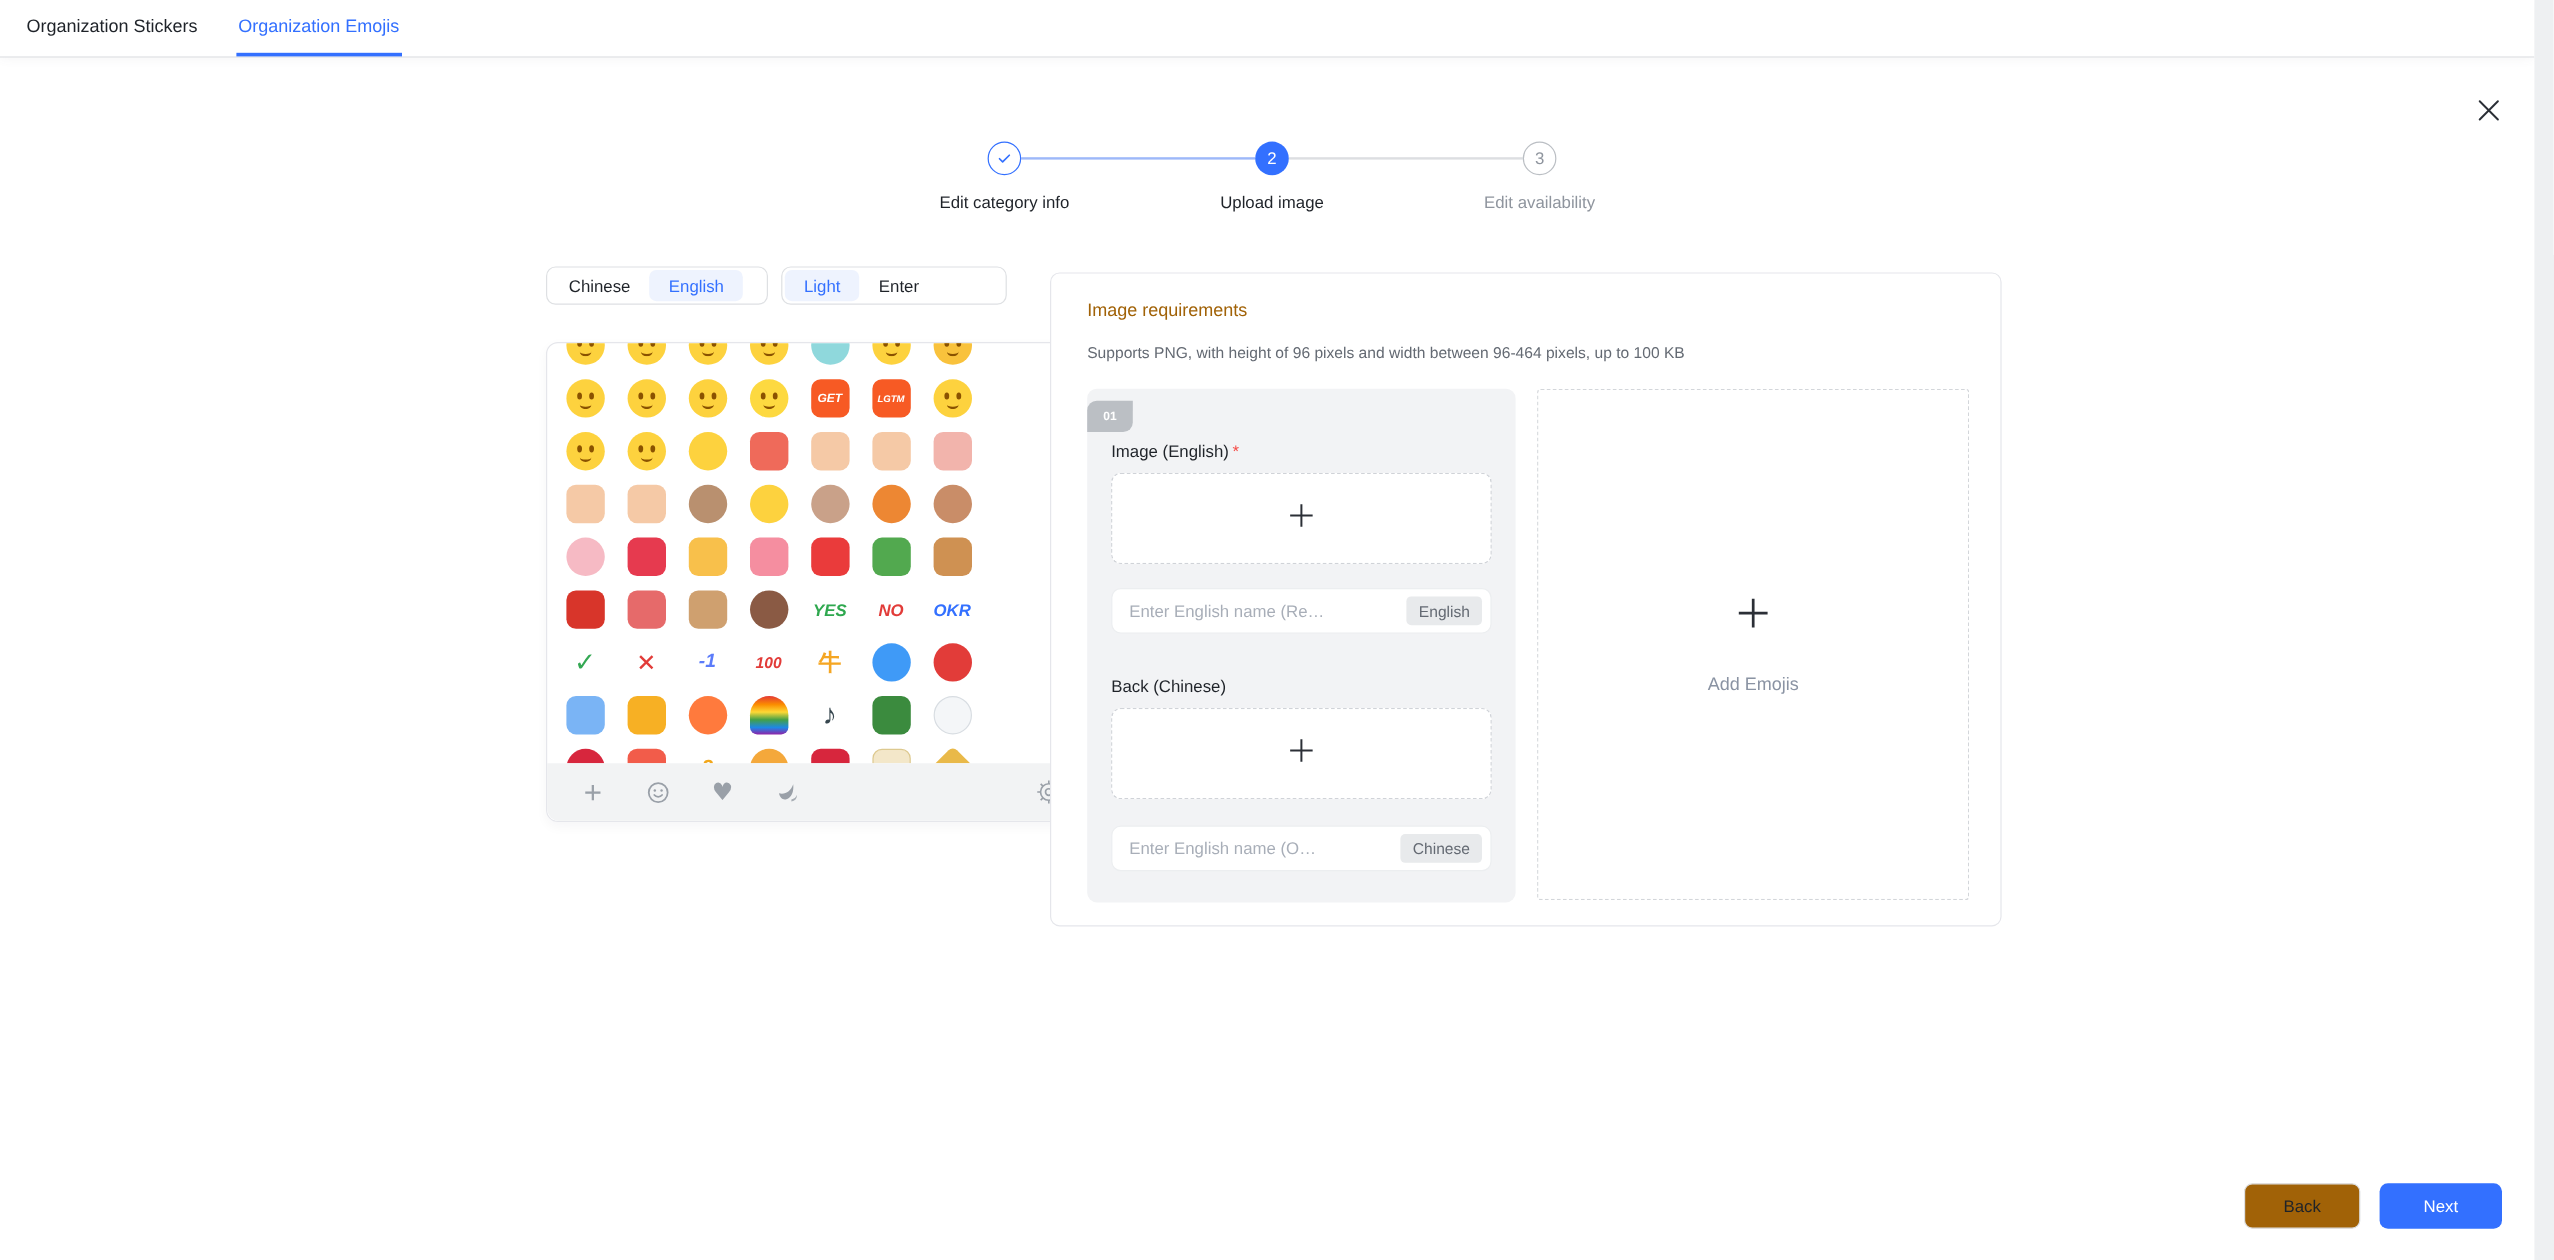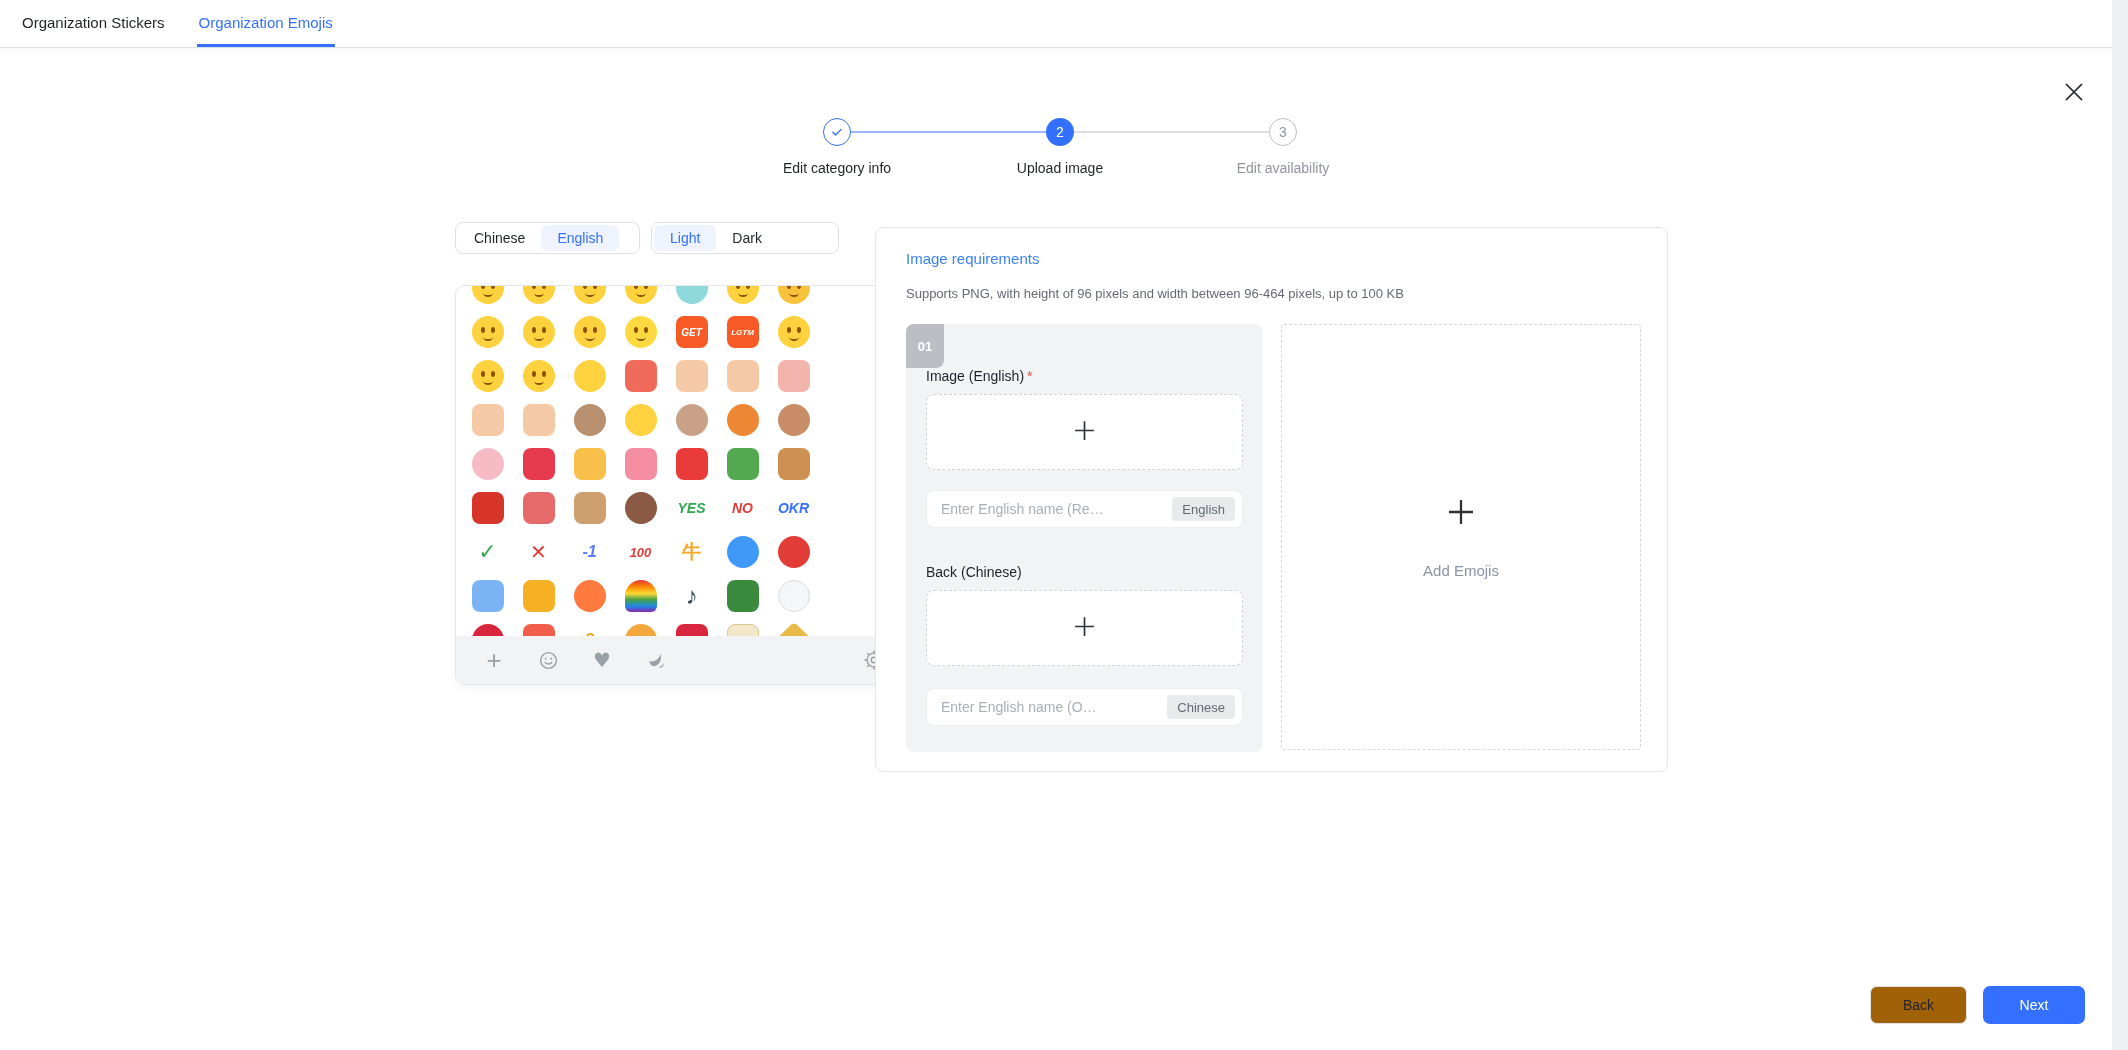--- a/index.html
+++ b/index.html
@@ -73,26 +73,26 @@
     border-radius:0 0 10px 10px; display:flex; align-items:center; padding:0 26px; gap:30px; }
   .picker-toolbar .tb-icon { display:flex; align-items:center; justify-content:center;
     width:24px; height:24px; color:#9aa0a8; cursor:pointer; }
   .tb-plus { font-size:26px; font-weight:400; line-height:22px; }
   .tb-heart { font-size:20px; font-family:"DejaVu Sans",sans-serif; }
   .tb-gear { margin-left:auto; }
 
   
   .req-panel { position:absolute; left:875px; top:227px; width:793px; height:545px;
     border:1px solid #e5e6eb; border-radius:8px; background:#fff; }
-  .req-title { position:absolute; left:30px; top:22px; font-size:15px; color:#3b82f6; }
+  .req-title { position:absolute; left:30px; top:22px; font-size:15px; color:#a16207; }
   .req-subtitle { position:absolute; left:30px; top:58px; font-size:13px; color:#646a73; }
   .item-card { position:absolute; left:30px; top:96px; width:357px; height:428px;
     background:#f2f3f5; border-radius:8px; }
-  .item-badge { position:absolute; left:0; top:0; width:38px; height:44px; background:#bbbfc4;
-    color:#fff; font-size:13px; font-weight:700; display:flex; align-items:center;
+  .item-badge { position:absolute; left:0; top:10px; width:38px; height:26px; background:#bbbfc4;
+    color:#fff; font-size:10px; font-weight:700; display:flex; align-items:center;
     justify-content:center; border-radius:8px 0 8px 0; }
   .field-label { position:absolute; left:20px; font-size:14px; color:#1f2329; }
   .req-mark { color:#f54a45; margin-left:3px; }
   .upload-box { position:absolute; left:20px; width:317px; height:76px; background:#fff;
     border:1px dashed #d0d3d8; border-radius:8px; display:flex; align-items:center;
     justify-content:center; cursor:pointer; }
   .name-input { position:absolute; left:20px; width:317px; height:38px; }
   .name-input input { width:100%; height:100%; border:1px solid #eceef0; border-radius:8px;
     background:#fff; padding:0 86px 0 14px; font-size:14px; color:#1f2329; outline:none;
     font-family:"Liberation Sans","DejaVu Sans",sans-serif; }
@@ -155,21 +155,21 @@
         <div class="lbl">Edit availability</div>
       </div>
     </div>
 
   <div class="toggle-group" id="lang-toggle">
       <div class="opt">Chinese</div>
       <div class="opt sel">English</div>
     </div>
   <div class="toggle-group" id="theme-toggle">
       <div class="opt sel">Light</div>
-      <div class="opt">Dark</div>
+      <div class="opt">Enter</div>
     </div>
 
   <div class="picker">
     <div class="grid-viewport">
       <div class="grid">
           <div class="cell face" style="background: rgb(253, 210, 62);">
             <i class="eyes"></i>
           </div>
           <div class="cell face" style="background: rgb(253, 210, 62);">
             <i class="eyes"></i>

